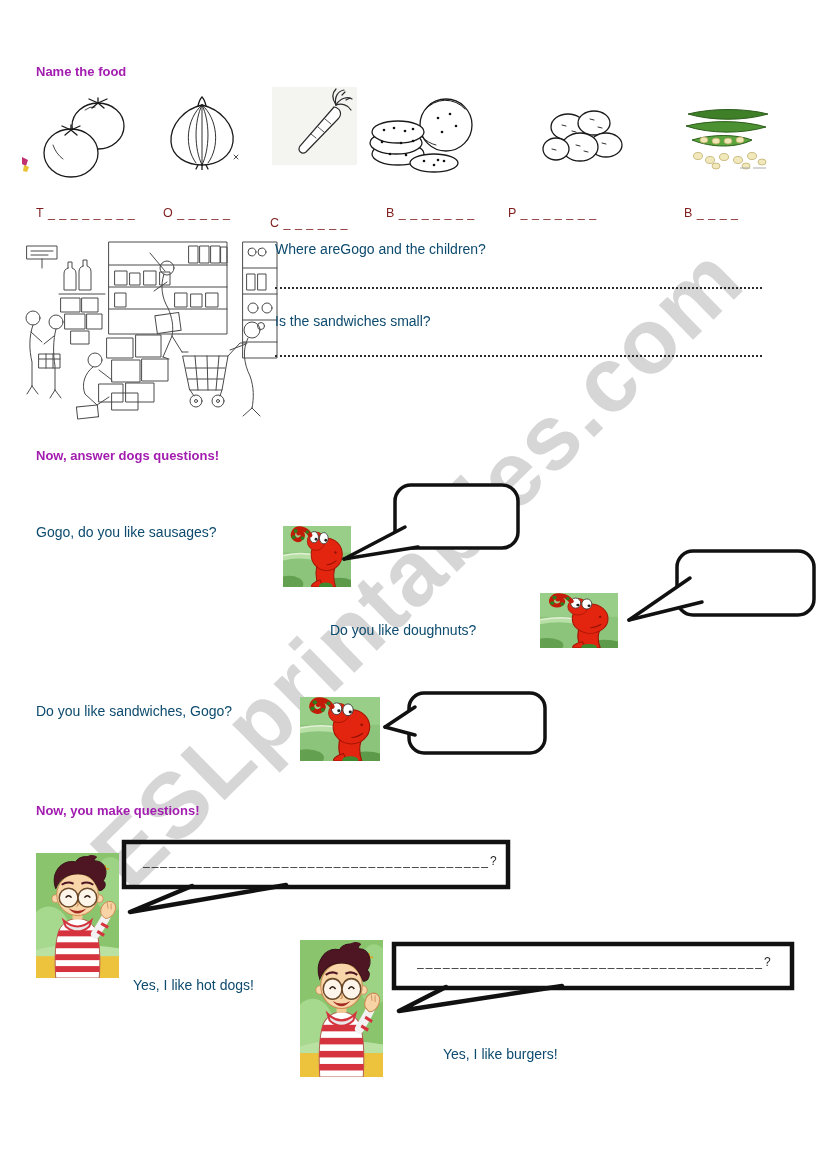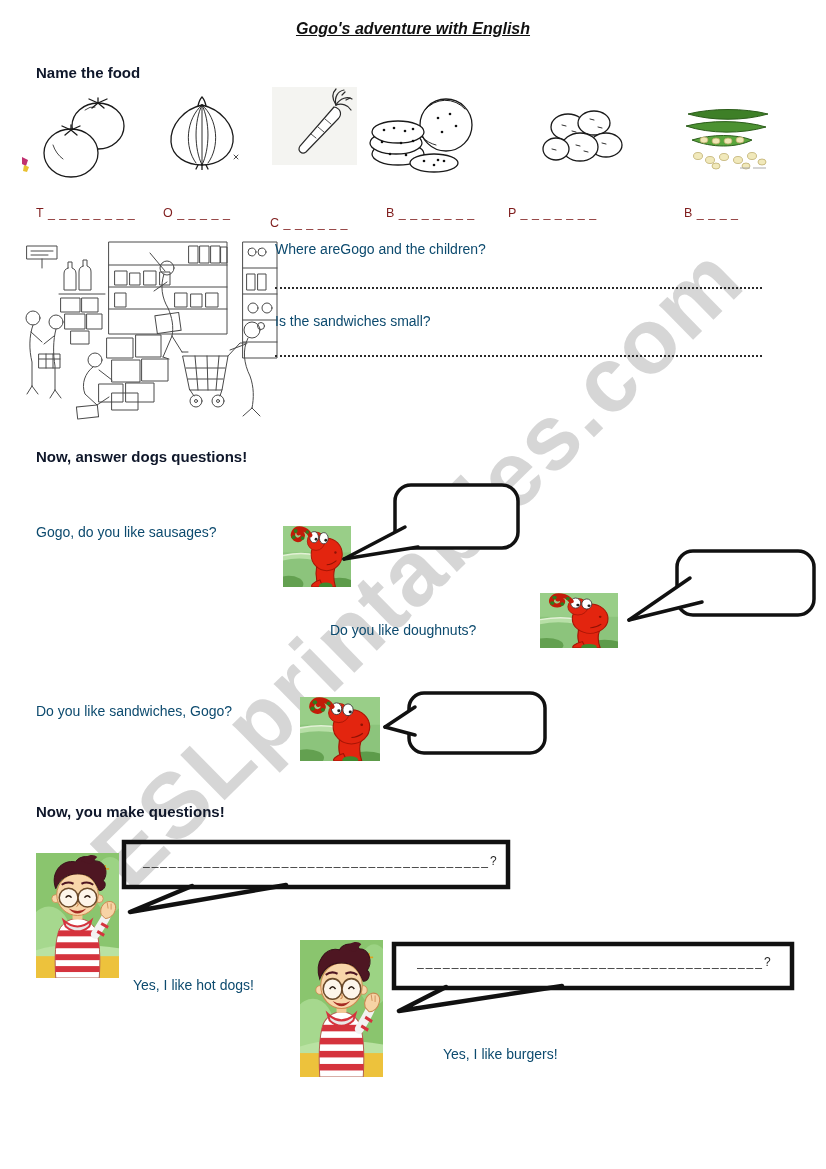--- a/index.html
+++ b/index.html
@@ -13,21 +13,21 @@
   #watermark{
     position:absolute;left:417px;top:567px;z-index:1;
     transform:translate(-50%,-50%) rotate(-44.5deg);
     font-size:92px;font-weight:bold;letter-spacing:2px;white-space:nowrap;
     color:rgba(187,187,187,0.6);
   }
   .title{
     left:0;right:0;top:20px;text-align:center;
     font-size:16px;font-weight:bold;font-style:italic;text-decoration:underline;color:#111;
   }
-  .heading{font-size:15px;font-weight:bold;color:#0f172a;text-align:right;}
+  .heading{font-size:13px;font-weight:bold;color:#a21caf;text-align:right;}
   .qtext{font-size:14px;color:#0c4a6e;}
   .blank-label{font-size:12.5px;color:#7f1d1d;letter-spacing:0.5px;white-space:pre;}
   .dotline{border-bottom:2px dotted #2a2a2a;height:1px;}
   .bubble-blank{font-size:12px;color:#2a2a2a;letter-spacing:2px;white-space:nowrap;overflow:hidden;margin-left:9px;}
   svg{display:block;}
 </style>
 </head>
 <body>
 
 <div id="sheet">
@@ -97,21 +97,20 @@
         <circle cx="52" cy="45" r="9.5" fill="rgba(255,255,255,0.75)" stroke="#6b4a2a" stroke-width="1.5"></circle>
         <line x1="42" y1="44" x2="43" y2="44" stroke="#6b4a2a" stroke-width="1.5"></line>
         <path d="M30 45 Q 33 41 36 45" stroke="#2a1a10" stroke-width="1.5" fill="none"></path>
         <path d="M49 45 Q 52 41 55 45" stroke="#2a1a10" stroke-width="1.5" fill="none"></path>
         <path d="M42 50 Q 44 53 41 54" stroke="#c97f46" stroke-width="1" fill="none"></path>
         <path d="M33 56 Q 42 66 51 56 Q 42 61 33 56 Z" fill="#a52a22"></path>
       </g>
     </defs>
   </svg>
 
-  <div class="abs z title">Gogo's adventure with English</div>
 
   <div class="abs z heading" style="left:36px;top:64px;">Name the food</div>
 
   <svg class="abs z" style="left:25px;top:90px;" width="115" height="95" viewBox="0 0 115 95">
     <g fill="#fff" stroke="#1a1a1a" stroke-width="1.3" stroke-linecap="round">
       <ellipse cx="73" cy="36" rx="26" ry="23"></ellipse>
       <path d="M73 13 l0 -5 M73 13 l-9 -4 M73 13 l9 -4 M73 13 l-6 5 M73 13 l6 5" fill="none"></path>
       <path d="M60 20 q5 -4 10 -3" fill="none" stroke-width="0.8"></path>
       <ellipse cx="46" cy="63" rx="27" ry="24"></ellipse>
       <path d="M46 40 l0 -5 M46 40 l-9 -4 M46 40 l9 -4 M46 40 l-6 5 M46 40 l6 5" fill="none"></path>

